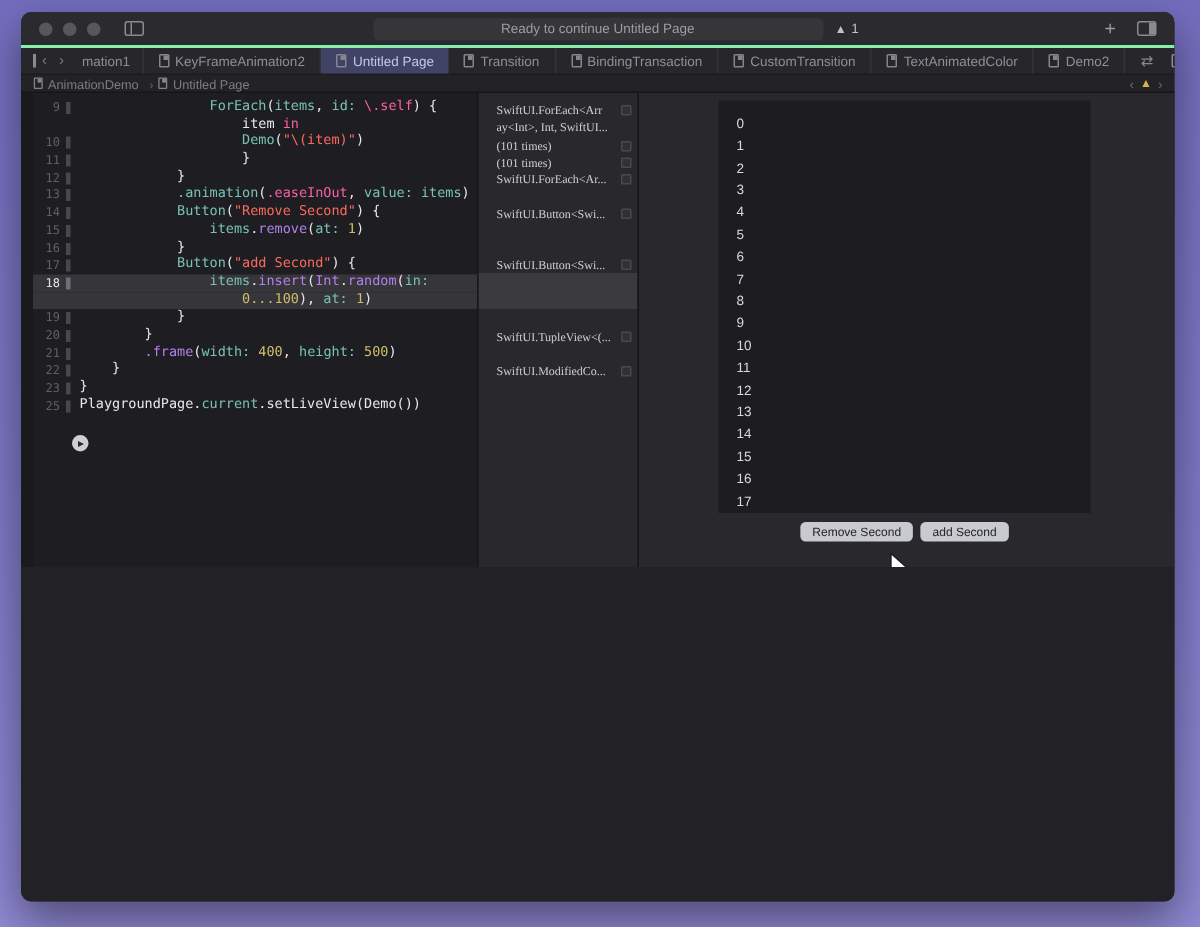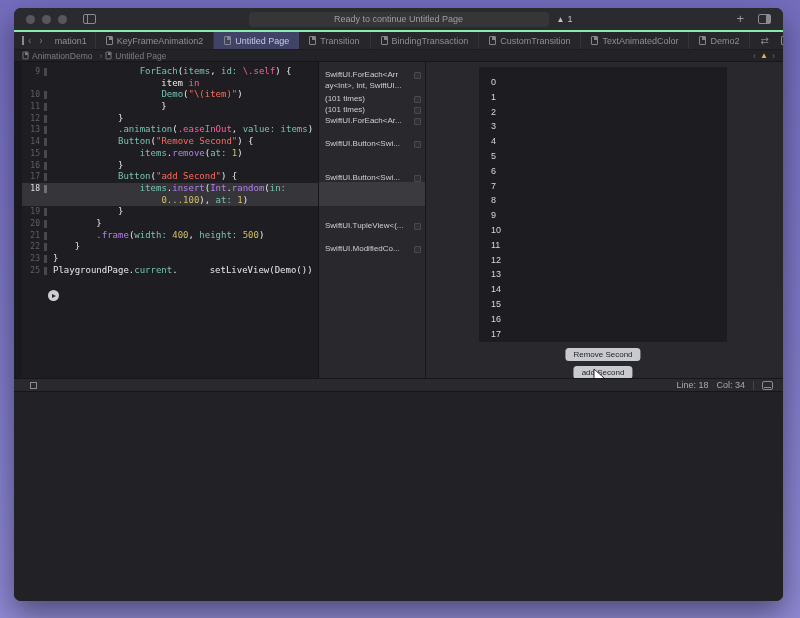--- a/index.html
+++ b/index.html
@@ -76,32 +76,32 @@
               font-size:9px; line-height:11.7px; }
   .run-button { position:absolute; left:26px; top:228px; width:11px; height:11px; border-radius:50%;
                 background:#cfcfd3; display:flex; align-items:center; justify-content:center; }
   .run-button::before { content:""; width:0; height:0; border-left:4px solid #2a2a2e;
                         border-top:2.5px solid transparent; border-bottom:2.5px solid transparent; margin-left:1px; }
 
   
   .results { width:107px; flex:0 0 auto; background:#29292d; border-left:1px solid #161619;
              position:relative; overflow:hidden; }
   .res-highlight { position:absolute; left:0; right:0; background:#3a3a3f; }
-  .rrow { position:absolute; left:6px; right:4px; height:11px; display:flex; align-items:flex-end; }
+  .rrow { position:absolute; left:12px; right:4px; height:11px; display:flex; align-items:center;font-family:Liberation Serif, serif; }
   .rtext { font-size:8px; color:#cfcfd2; white-space:nowrap; overflow:hidden; flex:1 1 auto; }
   .ricon { width:7px; height:7px; border:1px solid #4a4a4e; background:#313135; border-radius:1px;
            flex:0 0 auto; margin-left:2px; }
 
   
   .preview { flex:1 1 auto; background:#29292d; border-left:1px solid #161619; position:relative; overflow:hidden; }
   .livepanel { position:absolute; left:53px; top:5px; width:248px; height:275px; background:#1c1c21; }
   .live-list { padding:8px 0 0 12px; }
   .li { height:14.8px; font-size:9px; color:#d9d9db; line-height:14.8px; }
   .preview-buttons { position:absolute; left:177px; top:286px; transform:translateX(-50%);
-                     display:flex; flex-direction:column; align-items:center; gap:5px; }
+                     display:flex; flex-direction:row; align-items:center; gap:5px; }
   .pbtn { border:none; background:#c9cad0; color:#232327; font-size:8px; line-height:1;
           padding:2.5px 8px; border-radius:3.5px; font-family:"Liberation Sans", sans-serif; white-space:nowrap; }
   .cursor { position:absolute; left:167px; top:306px; }
 
   
   .statusbar { height:14px; background:#2a2a2e; border-top:1px solid #161619; border-bottom:1px solid #161619;
                display:flex; align-items:center; font-size:9px; color:#a8a8ae; flex:0 0 auto; }
   .stop-icon { width:7px; height:7px; border:1px solid #8a8a90; margin-left:16px; }
   .sb-right { margin-left:auto; display:flex; align-items:center; gap:8px; margin-right:10px; }
   .sb-divider { width:1px; height:9px; background:#44444a; }
@@ -282,21 +282,21 @@
               <span class="codeline"><span style="color: rgb(232, 232, 234);">    }</span></span>
             </div>
             <div class="crow">
               <span class="lnum">23</span>
               <span class="cbar"></span>
               <span class="codeline"><span style="color: rgb(232, 232, 234);">}</span></span>
             </div>
             <div class="crow">
               <span class="lnum">25</span>
               <span class="cbar"></span>
-              <span class="codeline"><span style="color: rgb(232, 232, 234); text-align: center;">PlaygroundPage</span><span style="color: rgb(232, 232, 234);">.</span><span style="color: rgb(120, 194, 179);">current</span><span style="color: rgb(232, 232, 234);">.</span><span style="color: rgb(232, 232, 234); margin-left: 32px;">setLiveView</span><span style="color: rgb(232, 232, 234);">(Demo())</span></span>
+              <span class="codeline"><span style="color: rgb(232, 232, 234); text-align: center;">PlaygroundPage</span><span style="color: rgb(232, 232, 234);">.</span><span style="color: rgb(120, 194, 179);">current</span><span style="color: rgb(232, 232, 234);">.</span><span style="color: rgb(232, 232, 234);">setLiveView</span><span style="color: rgb(232, 232, 234);">(Demo())</span></span>
             </div>
           </div>
         <span class="run-button"></span>
       </div>
 
       <div class="results">
         <div class="res-highlight" id="res-highlight" style="top: 120px; height: 24px;"></div>
         <div id="results-rows">
             <div class="rrow" style="top: 6px;">
               <span class="rtext">SwiftUI.ForEach&lt;Arr</span>
@@ -362,26 +362,17 @@
         <div class="preview-buttons" id="preview-buttons">
             <button class="pbtn">Remove Second</button>
             <button class="pbtn">add Second</button>
           </div>
         <svg class="cursor" width="14" height="19" viewBox="0 0 14 19">
           <path d="M1,1 L1,15.5 L4.8,12.2 L7.2,17.6 L9.6,16.5 L7.1,11.3 L12.2,11 Z" fill="#ffffff" stroke="#1a1a1a" stroke-width="0.9"></path>
         </svg>
       </div>
     </div>
 
-    <div class="statusbar">
-      <span class="stop-icon"></span>
-      <div class="sb-right">
-        <span>Line: 18</span>
-        <span>Col: 34</span>
-        <span class="sb-divider"></span>
-        <span class="console-toggle-icon"></span>
-      </div>
-    </div>
 
     <div class="console"></div>
 
   </div>
 </div>
 
 </body></html>

